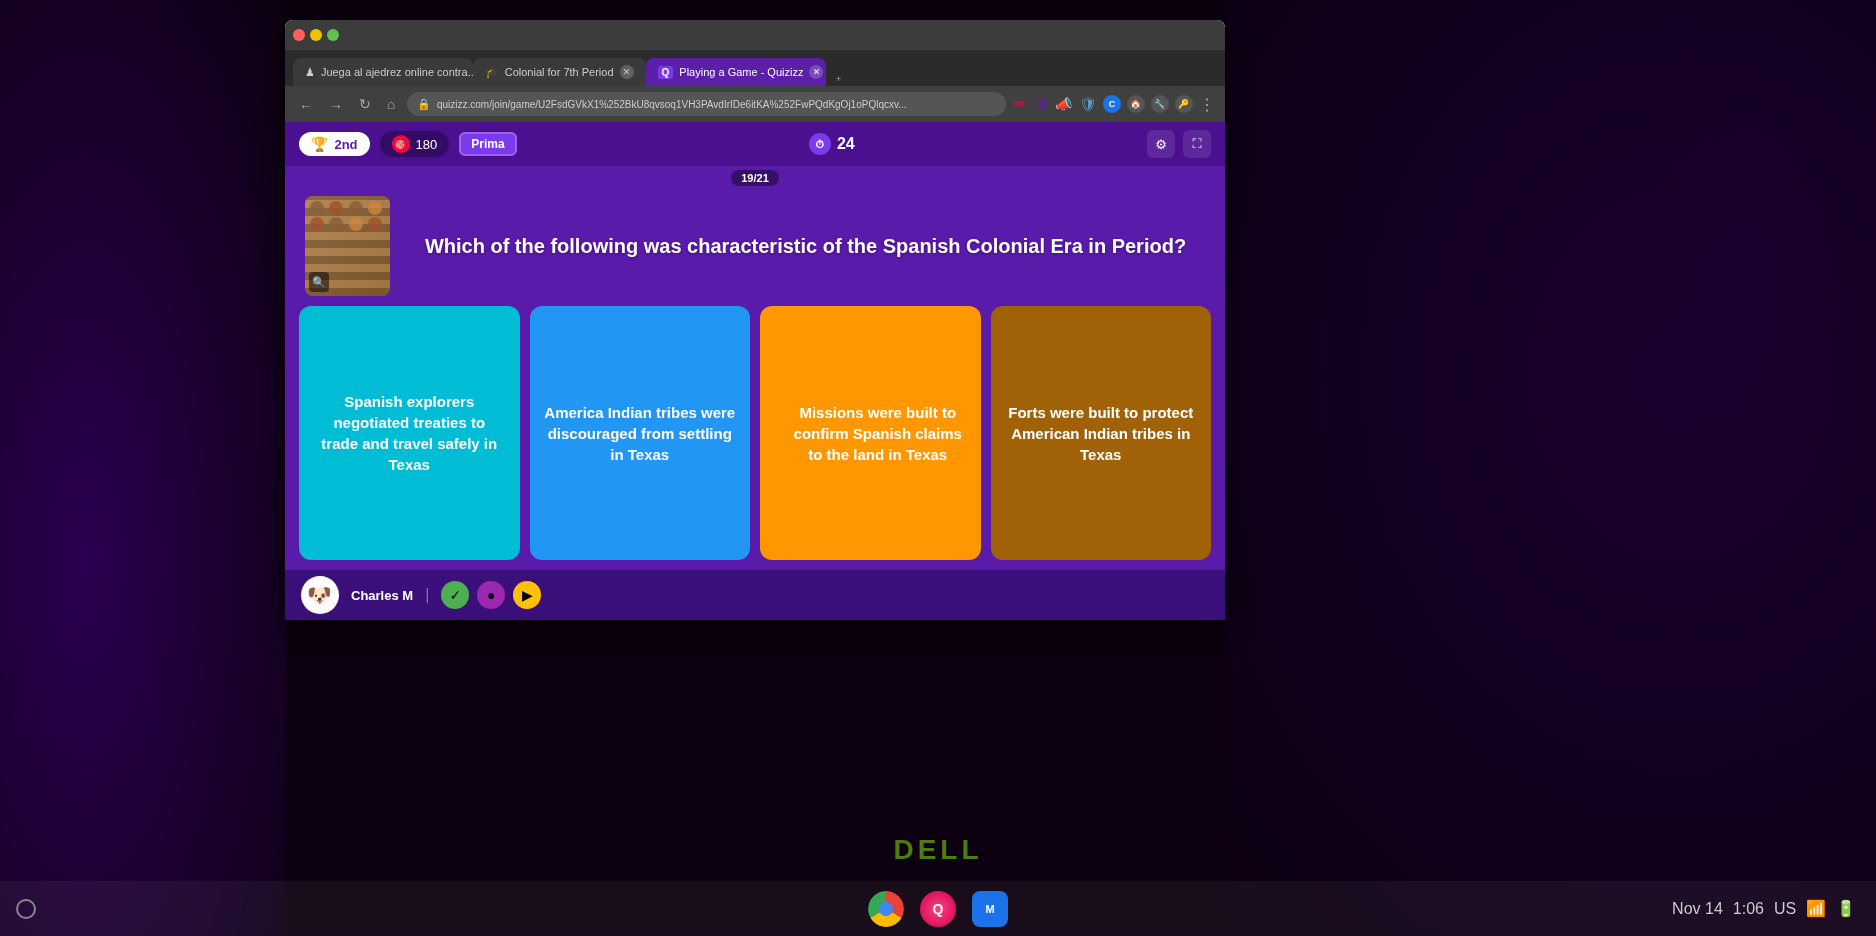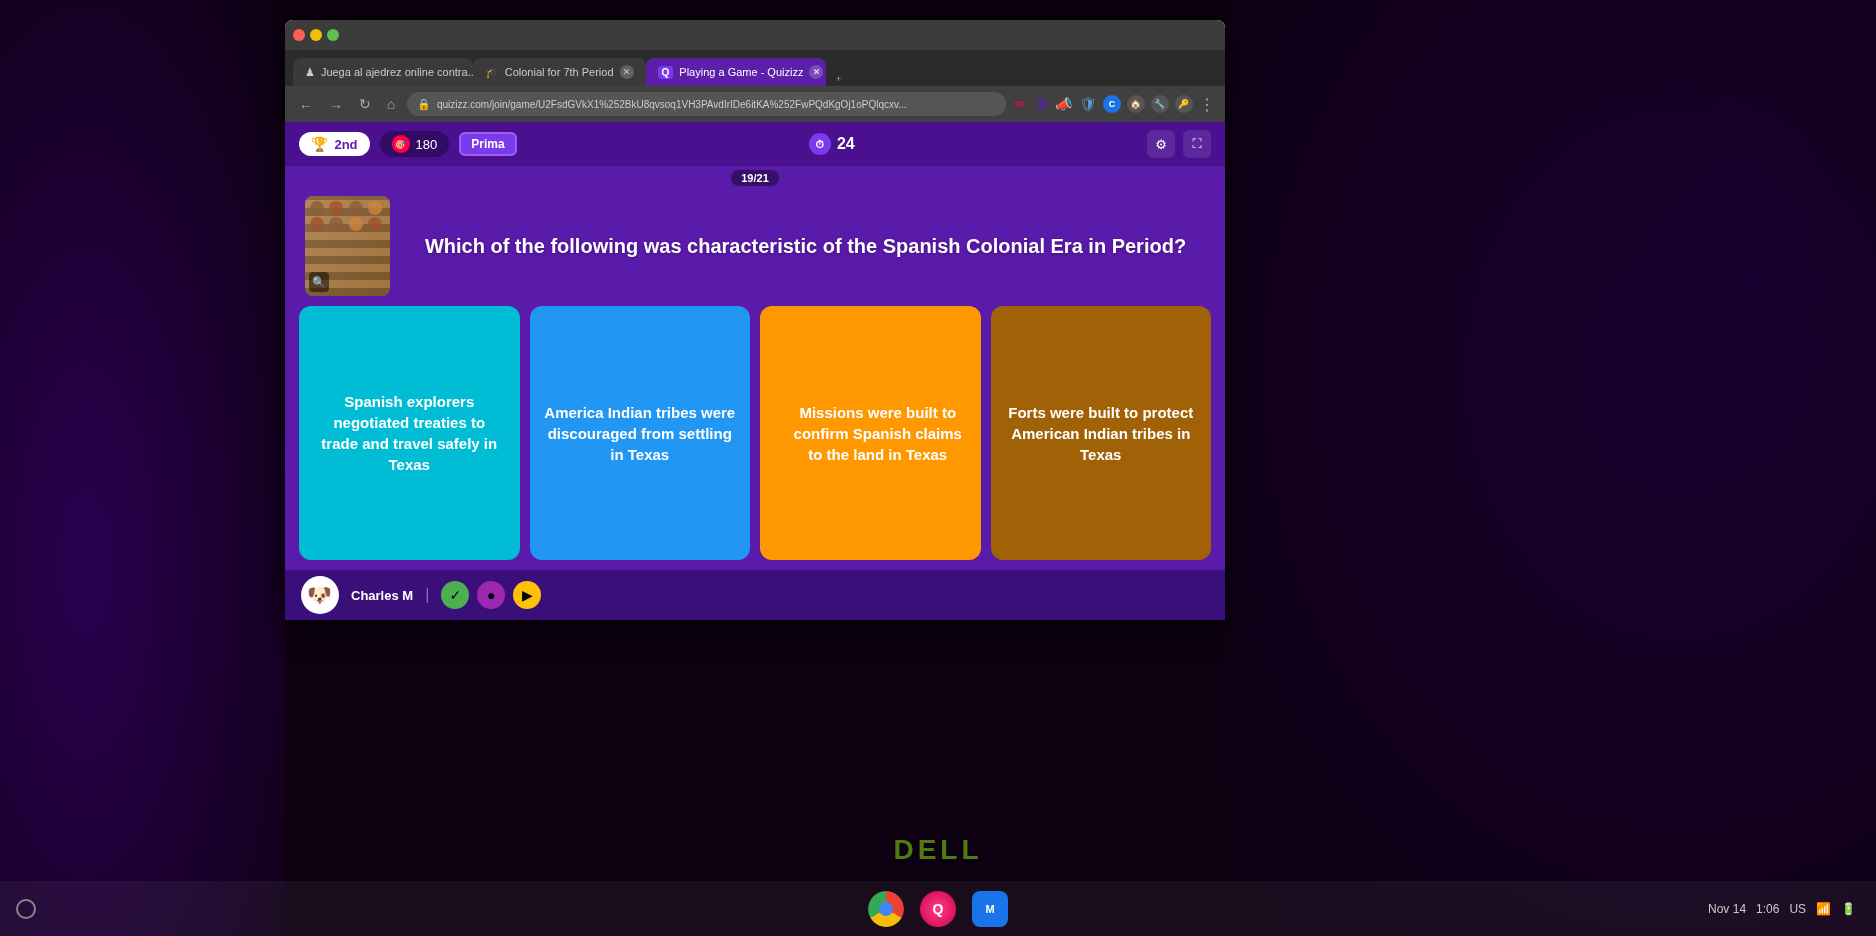--- a/index.html
+++ b/index.html
@@ -386,21 +386,21 @@
       display: flex;
       align-items: center;
       justify-content: center;
       gap: 16px;
     }
 
     .taskbar-right {
       position: absolute;
       right: 20px;
       color: #ccc;
-      font-size: 12px;
+      font-size: 16px;
       display: flex;
       gap: 10px;
       align-items: center;
     }
 
     
     .bg-left {
       position: absolute;
       left: 0;
       top: 0;

